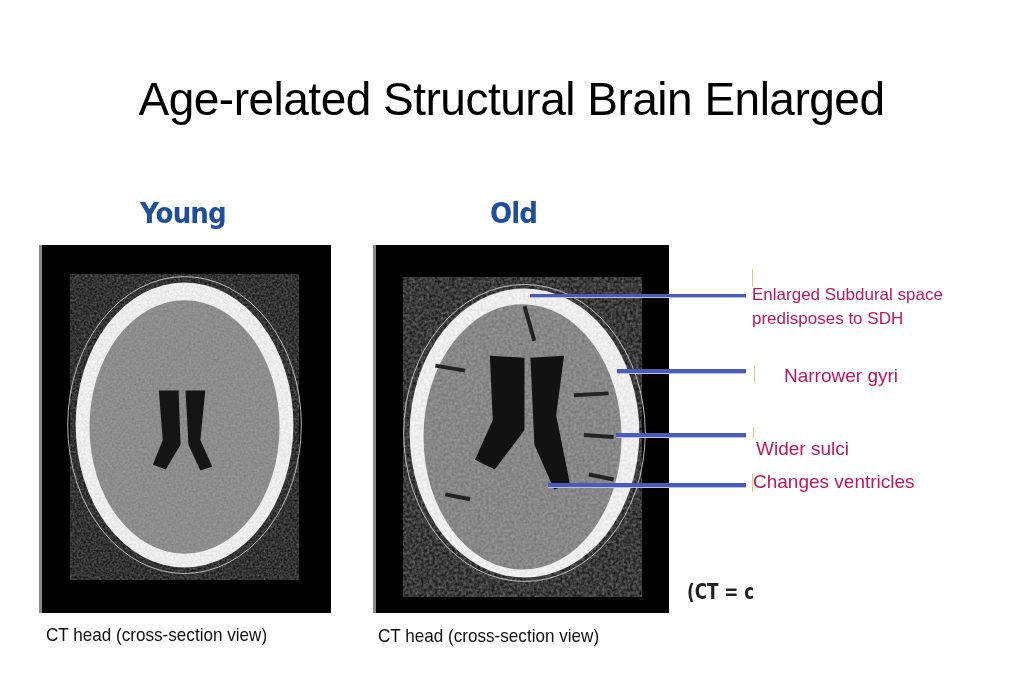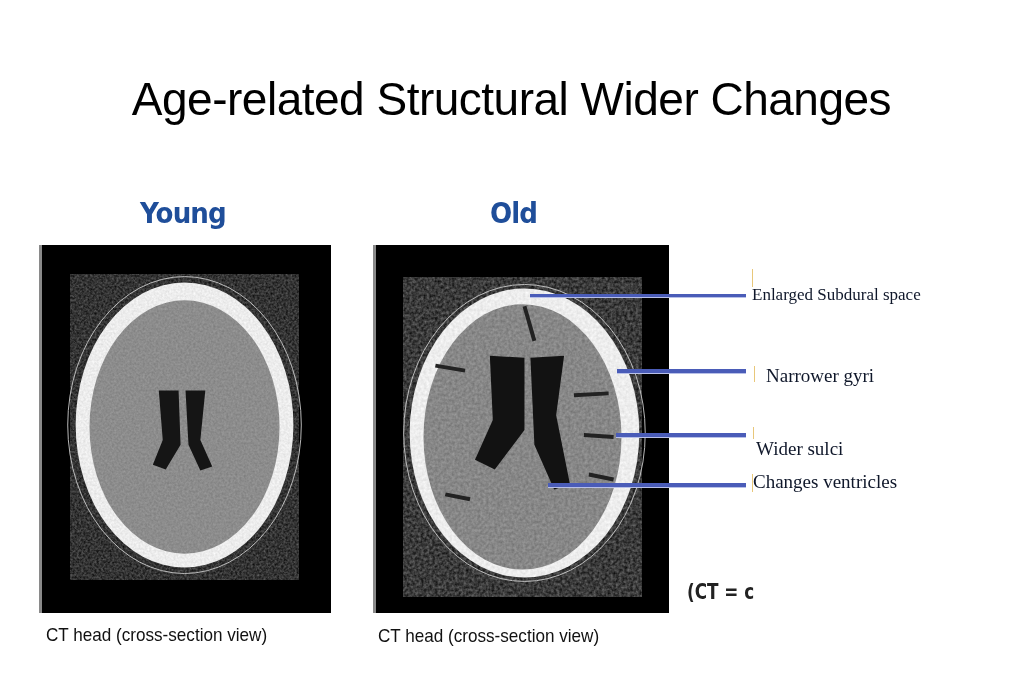--- a/index.html
+++ b/index.html
@@ -24,36 +24,36 @@
     .caption {
       position: absolute; font-size: 19px; color: #111; font-family: "Liberation Sans", sans-serif;
       transform: scaleX(0.9); transform-origin: left top; white-space: nowrap;
     }
     .callout-line {
       position: absolute; height: 4px; background: #4a5cb8;
       box-shadow: 0 1px 0 #b8c0e8;
     }
     .callout-line.thin { height: 3px; }
     .annot {
-      position: absolute; font-size: 19px; color: #0f172a; line-height: 25px; white-space: nowrap;
-      font-family: Liberation Serif, serif;
+      position: absolute; font-size: 19px; color: #be185d; line-height: 25px; white-space: nowrap;
+      font-family: Liberation Sans, sans-serif;
     }
     .annot.small { font-size: 17px; line-height: 24px; }
     .tick {
       position: absolute; width: 1px; background: #e8c77a;
     }
     .ct-note {
       position: absolute; font-size: 21px; font-weight: bold; color: #222;
       font-family: "DejaVu Sans", sans-serif; transform: scaleX(0.8); transform-origin: left top;
     }
   </style>
 </head>
 <body>
 
-<h1 class="title">Age-related Structural Wider Changes</h1>
+<h1 class="title">Age-related Structural Brain Enlarged</h1>
 
 <div class="img-label" style="left:140px; top:196px;">Young</div>
 <div class="img-label" style="left:490px; top:196px;">Old</div>
 
 <div class="ct-frame" style="left:39px; top:245px; width:292px; height:368px;">
   <svg viewBox="0 0 292 368" aria-label="CT head axial slice of a young brain">
     <defs>
       <filter id="noiseY">
           <feTurbulence type="fractalNoise" baseFrequency="0.45" numOctaves="2" seed="3"></feTurbulence>
           <feColorMatrix type="matrix" values="0 0 0 0 0.5  0 0 0 0 0.5  0 0 0 0 0.5  0 0 0 0.55 0"></feColorMatrix>
@@ -101,18 +101,19 @@
 <div class="callout-line" style="left:616px; top:433px; width:130px;"></div>
 <div class="callout-line" style="left:548px; top:483px; width:198px;"></div>
 
 <div class="tick" style="left:752px; top:269px; height:18px;"></div>
 <div class="tick" style="left:754px; top:366px; height:16px;"></div>
 <div class="tick" style="left:753px; top:427px; height:12px;"></div>
 <div class="tick" style="left:752px; top:474px; height:18px;"></div>
 
 <div class="annot small" style="left:752px; top:283px;">
   <div>Enlarged Subdural space</div>
+  <div>predisposes to SDH</div>
 </div>
-<div class="annot" style="left:766px; top:363px;">Narrower gyri</div>
+<div class="annot" style="left:784px; top:363px;">Narrower gyri</div>
 <div class="annot" style="left:756px; top:422px;margin-top:14px;">Wider sulci</div>
 <div class="annot" style="left:753px; top:469px;">Changes ventricles</div>
 
 <div class="ct-note" style="left:687px; top:580px;">(CT = c</div>
 
 </body></html>

